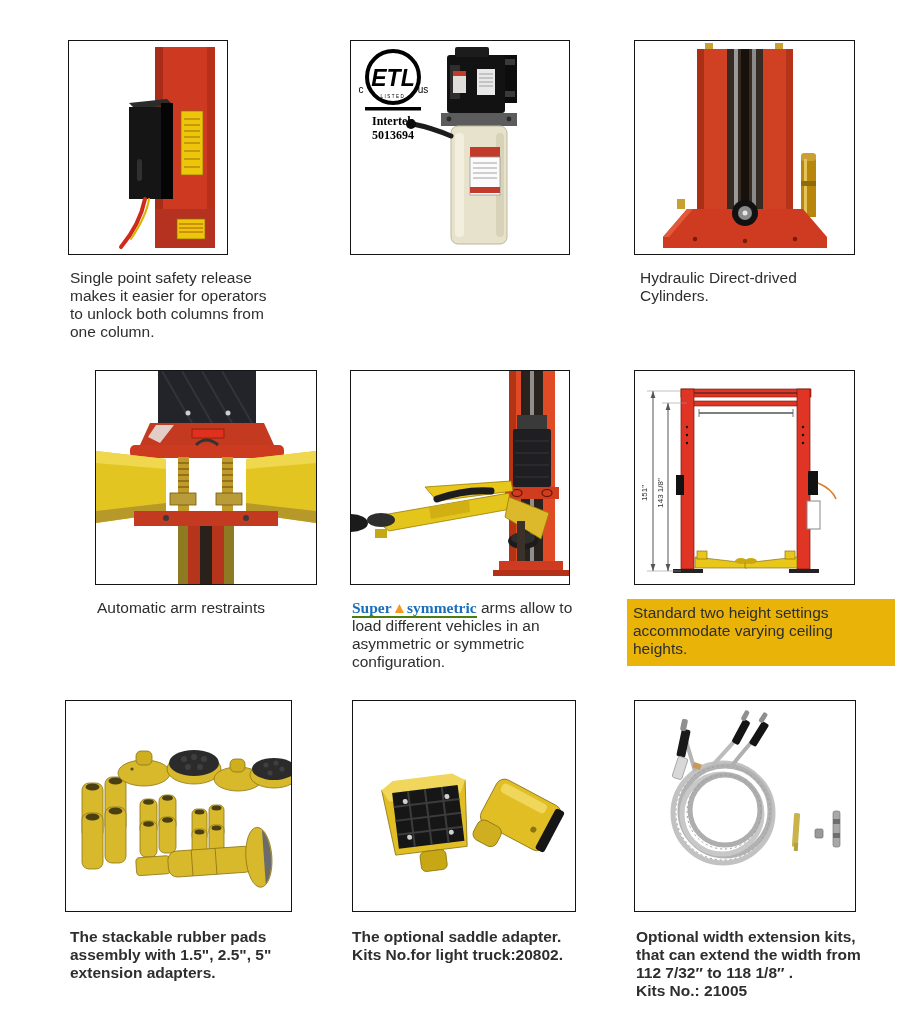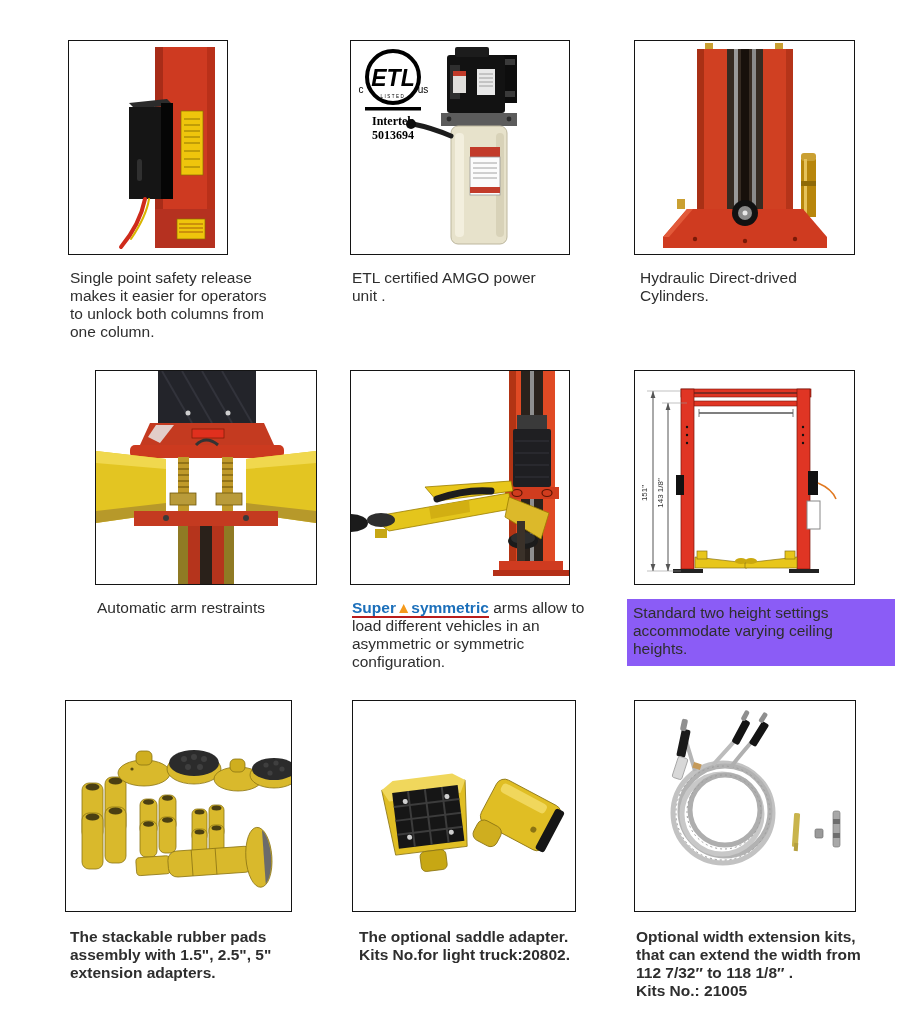--- a/index.html
+++ b/index.html
@@ -4,24 +4,24 @@
 <style>
   html,body{margin:0;padding:0;background:#ffffff;}
   .page{position:relative;width:920px;height:1019px;background:#fff;
         font-family:"Liberation Sans","DejaVu Sans",sans-serif;overflow:hidden;}
   .cell{position:absolute;}
   .imgbox{border:1px solid #141414;background:#fff;box-sizing:border-box;}
   .imgbox svg{display:block;}
   .caption{margin:14px 0 0 2px;font-size:15.5px;line-height:18px;color:#2e2e2e;
            white-space:pre-line;width:300px;}
   .row3 .caption{margin-top:16px;font-weight:bold;}
-  .brand{font-weight:bold;border-bottom:2px solid #b91c1c;padding-bottom:0px;}
+  .brand{font-weight:bold;border-bottom:2px solid #4d7c0f;padding-bottom:0px;font-family:Liberation Serif, serif;}
   .b-blue{color:#1b6fba;}
   .b-orange{color:#f59a1c;}
-  .highlight{background:#8b5cf6;width:254px;padding:5px 8px 8px 6px;margin-left:0;}
+  .highlight{background:#eab308;width:254px;padding:5px 8px 8px 6px;margin-left:0;}
   text{font-family:"Liberation Sans","DejaVu Sans",sans-serif;}
   .serifb{font-family:"Liberation Serif","DejaVu Serif",serif;font-weight:bold;}
 </style>
 </head>
 <body>
 
 <div class="page">
 
   <section class="cell" style="left:68px;top:40px;">
     <div class="imgbox" style="width:160px;height:215px;">
@@ -105,22 +105,20 @@
             <line x1="122" y1="122" x2="146" y2="122"></line>
             <line x1="122" y1="127" x2="146" y2="127"></line>
             <line x1="122" y1="132" x2="146" y2="132"></line>
             <line x1="122" y1="137" x2="146" y2="137"></line>
           </g>
         <rect x="119" y="146" width="30" height="6" fill="#c23b2a"></rect>
         <path d="M100,95 C86,89 72,85 62,83" stroke="#1c1c1c" stroke-width="5" fill="none" stroke-linecap="round"></path>
         <circle cx="60" cy="83" r="5" fill="#0c0c0c"></circle>
       </svg>
     </div>
-    <p class="caption">ETL certified AMGO power
-unit .</p>
   </section>
 
   <section class="cell" style="left:634px;top:40px;">
     <div class="imgbox" style="width:221px;height:215px;">
       <svg width="219" height="213" viewBox="0 0 219 213">
         <rect x="0" y="0" width="219" height="213" fill="#ffffff"></rect>
         <rect x="92" y="8" width="36" height="168" fill="#362b22"></rect>
         <rect x="99" y="8" width="4" height="168" fill="#9a9a9a"></rect>
         <rect x="117" y="8" width="4" height="168" fill="#8a8a8a"></rect>
         <rect x="106" y="8" width="8" height="168" fill="#17100b"></rect>
@@ -404,21 +402,21 @@
         </g>
         <g transform="rotate(28 160 120)">
           <rect x="128" y="86" width="72" height="50" rx="9" fill="#e0be24" stroke="#8a7313" stroke-width="0.8"></rect>
           <rect x="192" y="88" width="10" height="46" rx="3" fill="#161616"></rect>
           <rect x="134" y="90" width="50" height="10" rx="4" fill="#f0d75c"></rect>
           <rect x="130" y="132" width="26" height="22" rx="7" fill="#cfae1f" stroke="#8a7313" stroke-width="0.8"></rect>
           <circle cx="182" cy="118" r="3" fill="#8a7313"></circle>
         </g>
       </svg>
     </div>
-    <p class="caption" style="margin-left:7px;">The optional saddle adapter.
+    <p class="caption" style="margin-left:0px;">The optional saddle adapter.
 Kits No.for light truck:20802.</p>
   </section>
 
   <section class="cell row3" style="left:634px;top:700px;">
     <div class="imgbox" style="width:222px;height:212px;">
       <svg width="220" height="210" viewBox="0 0 220 210">
         <rect x="0" y="0" width="220" height="210" fill="#ffffff"></rect>
         <g fill="none">
           <circle cx="88" cy="112" r="50" stroke="#c2c2c2" stroke-width="5"></circle>
           <circle cx="90" cy="110" r="45" stroke="#b2b2b2" stroke-width="5"></circle>

